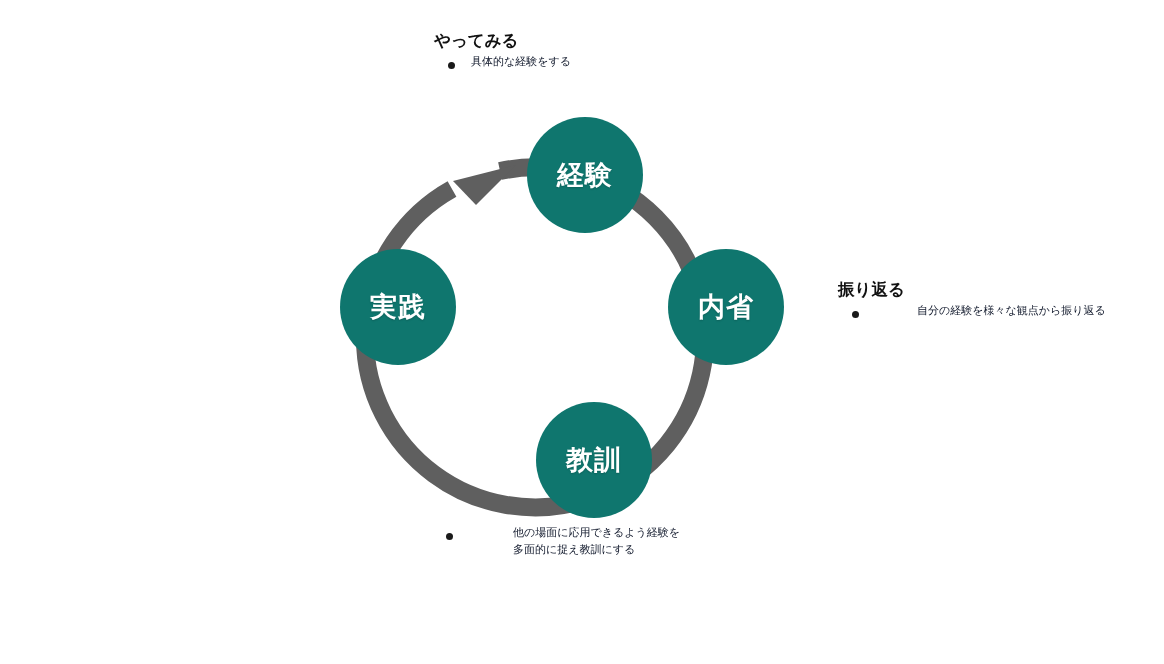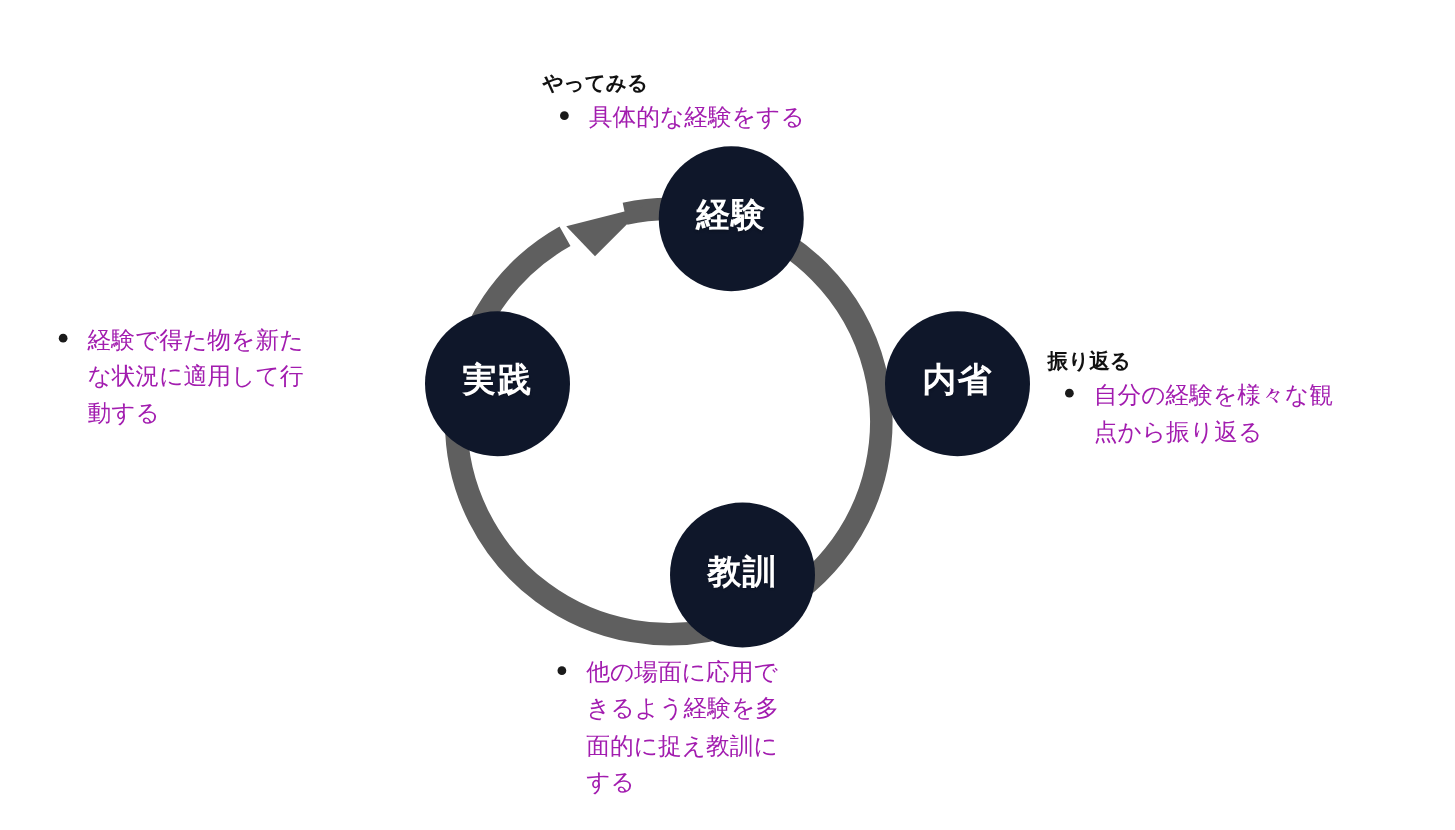--- a/index.html
+++ b/index.html
@@ -28,38 +28,37 @@
     width: 1164px;
     height: 664px;
   }
 
   
   .node {
     position: absolute;
     width: 116px;
     height: 116px;
     border-radius: 50%;
-    background: #0f172a;
+    background: #0f766e;
     display: flex;
     align-items: center;
     justify-content: center;
-    font-family: Liberation Mono, monospace;
   }
   .node-label {
     color: #ffffff;
     font-size: 27px;
     font-weight: bold;
     letter-spacing: 1px;
     line-height: 1;
     text-shadow: 0 1px 2px rgba(0,0,0,0.18);
     white-space: nowrap;
   }
 
   #node-experience { left: 527px; top: 117px; }
-  #node-reflection { left: 708px; top: 249px; }
+  #node-reflection { left: 668px; top: 249px; }
   #node-lesson     { left: 536px; top: 402px; }
   #node-practice   { left: 340px; top: 249px; }
 
   
   .block {
     position: absolute;
   }
   .block-heading {
     font-size: 16.5px;
     font-weight: bold;
@@ -76,34 +75,34 @@
   .bullet-dot {
     flex: 0 0 auto;
     width: 7px;
     height: 7px;
     border-radius: 50%;
     background: #1a1a1a;
     margin-top: 9px;
     margin-right: 16px;
   }
   .bullet-text {
-    font-size: 19px;
-    color: #a21caf;
+    font-size: 11px;
+    color: #0f172a;
     line-height: 1.55;
   }
 
   
-  #block-top       { left: 434px; top: 56px;  }
+  #block-top       { left: 434px; top: 29px;  }
   #block-top .bullet-text { width: 250px; }
 
   #block-right     { left: 838px; top: 278px; }
-  #block-right .bullet-text { width: 205px; }
+  #block-right .bullet-text { width: 205px; margin-left: 42px; }
 
   #block-bottom    { left: 432px; top: 524px; }
-  #block-bottom .bullet-text { width: 168px; }
+  #block-bottom .bullet-text { width: 168px; margin-left: 44px; }
 
   #block-left      { left: 33px;  top: 258px; }
   #block-left .bullet-text { width: 188px; }
 </style>
 </head>
 <body>
 
 <div id="canvas">
 
   <svg id="ring-svg" viewBox="0 0 1164 664" xmlns="http://www.w3.org/2000/svg">
@@ -147,19 +146,15 @@
   </div>
 
   <div class="block" id="block-bottom">
     <div class="bullet-row">
       <span class="bullet-dot"></span>
       <span class="bullet-text">他の場面に応用できるよう経験を多面的に捉え教訓にする</span>
     </div>
   </div>
 
   <div class="block" id="block-left">
-    <div class="bullet-row">
-      <span class="bullet-dot"></span>
-      <span class="bullet-text">経験で得た物を新たな状況に適用して行動する</span>
-    </div>
   </div>
 
 </div>
 
 </body></html>

